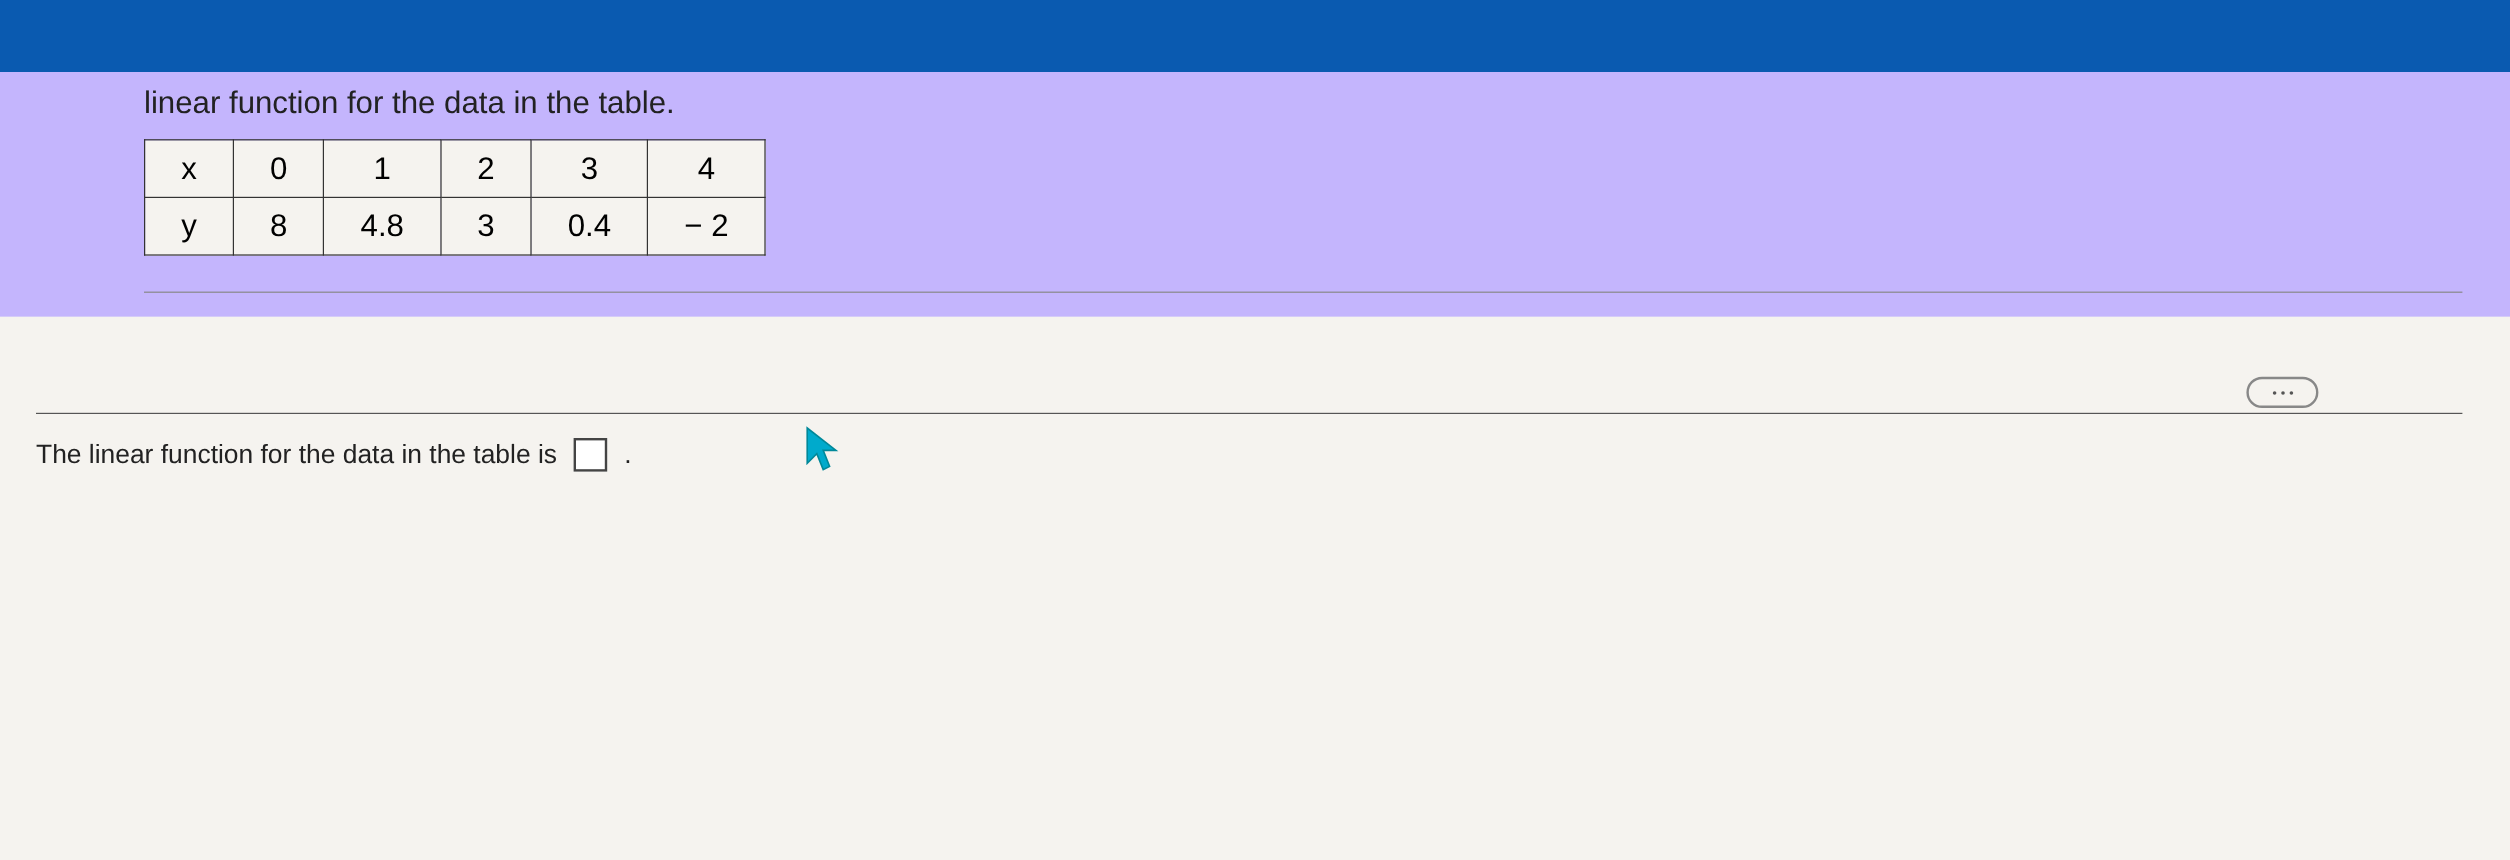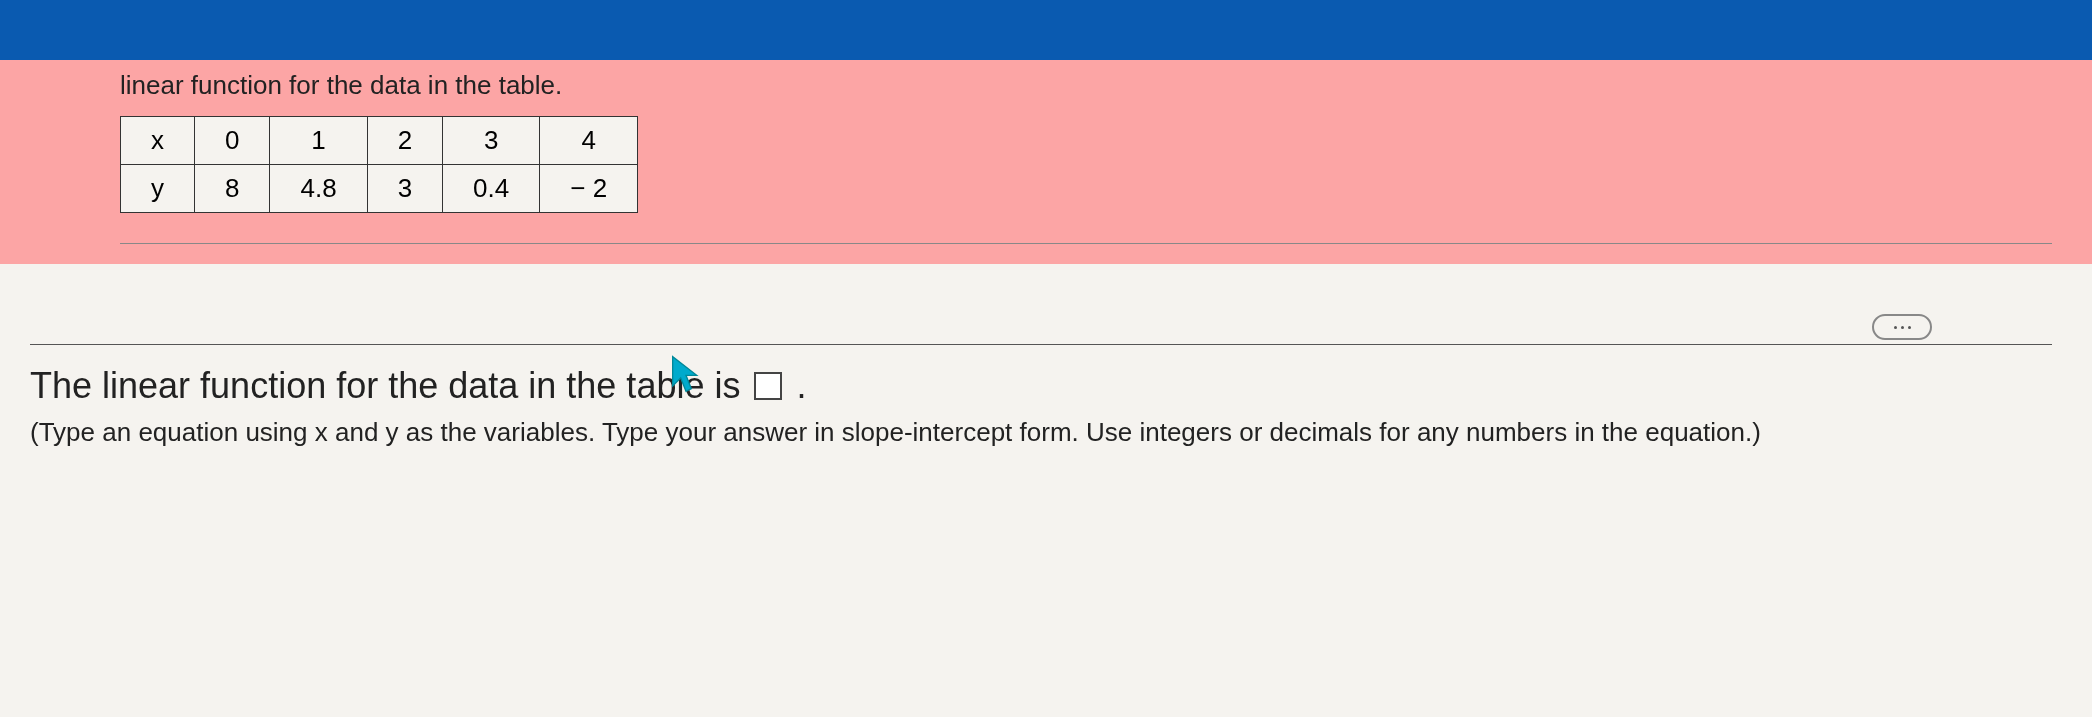--- a/index.html
+++ b/index.html
@@ -16,21 +16,21 @@
       overflow: hidden;
     }
     .blue-banner {
       background: #0a5ab0;
       height: 60px;
       width: 100%;
       position: relative;
     }
     .question-area {
       padding: 10px 40px 20px 120px;
-      background: #fca5a5;
+      background: #c4b5fd;
     }
     .instruction {
       font-size: 26px;
       color: #222;
       margin-bottom: 15px;
     }
     .data-table {
       border-collapse: collapse;
       margin-bottom: 30px;
     }
@@ -50,21 +50,21 @@
       border: none;
       border-top: 1px solid #888;
       margin: 0;
     }
     .answer-area {
       padding: 80px 40px 20px 30px;
       background: #f5f3ef;
       position: relative;
     }
     .answer-line {
-      font-size: 36px;
+      font-size: 22px;
       color: #222;
       margin-bottom: 10px;
       display: flex;
       align-items: center;
       gap: 8px;
     }
     .answer-box {
       display: inline-block;
       width: 28px;
       height: 28px;
@@ -147,18 +147,17 @@
     <span class="dot"></span>
       <span class="dot"></span>
       <span class="dot"></span>
   </div>
   <hr class="divider-answer">
   <div class="answer-line">
     <span>The linear function for the data in the table is</span>
     <span class="answer-box"></span>
     <span>.</span>
   </div>
-  <div class="hint-line">(Type an equation using x and y as the variables. Type your answer in slope-intercept form. Use integers or decimals for any numbers in the equation.)</div>
 
   <svg class="cursor-icon" viewBox="0 0 24 30">
     <path d="M 2 2 L 2 24 L 8 18 L 12 28 L 16 26 L 12 16 L 20 16 Z" fill="#00aacc" stroke="#008899" stroke-width="1"></path>
   </svg>
 </div>
 
 </body></html>

